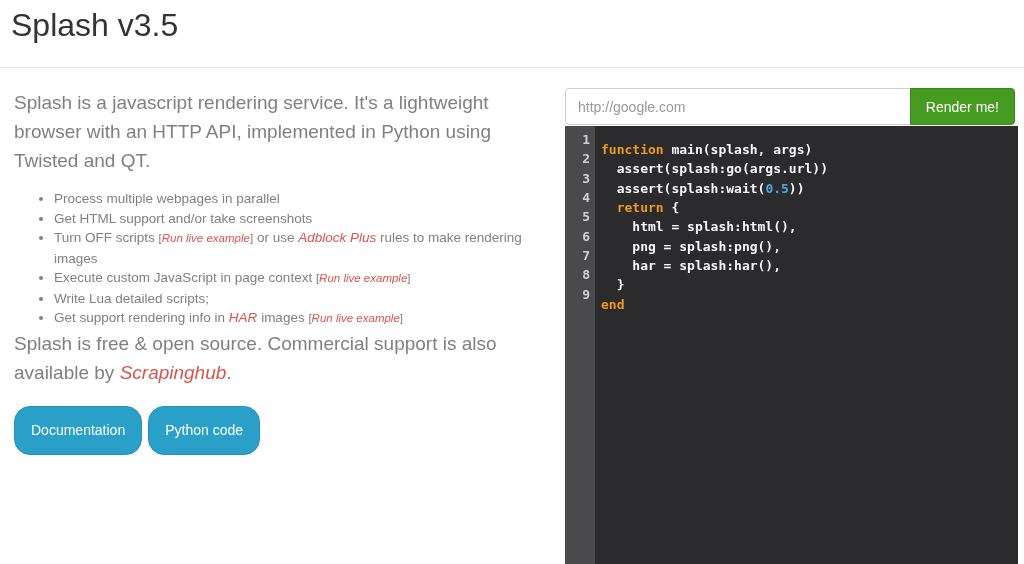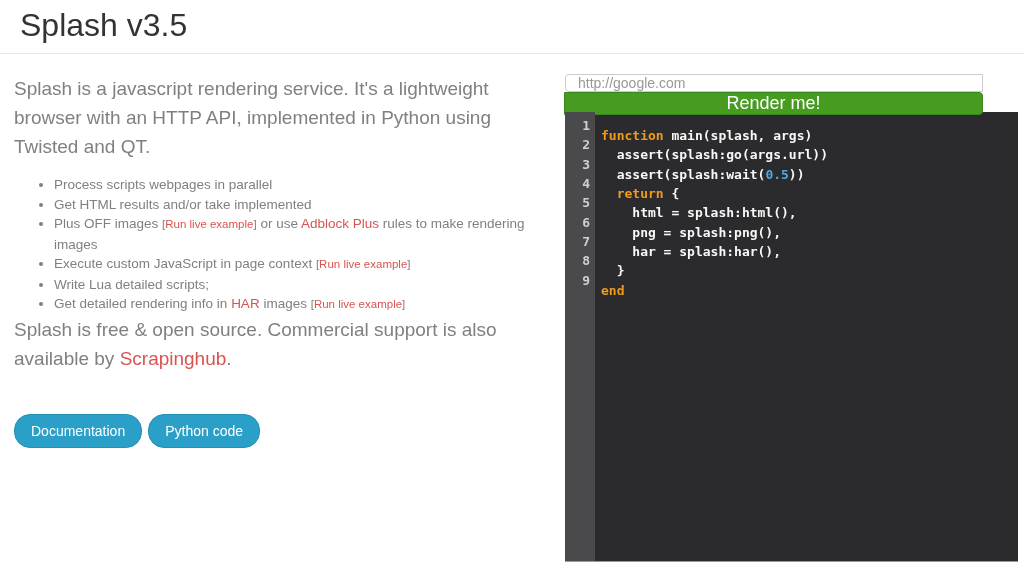--- a/index.html
+++ b/index.html
@@ -12,60 +12,60 @@
   }
   *{box-sizing:border-box;}
   html,body{margin:0;padding:0;}
   body{
     width:1024px;height:564px;overflow:hidden;background:#fff;
     font-family:"Liberation Sans",sans-serif;color:var(--body-gray);
   }
   .container{width:1024px;}
   h1.page-title{
     font-size:32px;font-weight:normal;color:var(--title-gray);
-    margin:8px 0 10px 0;padding-left:20px;line-height:1.1;
+    margin:8px 0 24px 0;padding-left:11px;line-height:1.1;
   }
   hr.title-rule{border:0;border-top:1px solid #e8e8e8;margin:0 0 20px 0;}
   .columns{display:flex;align-items:flex-start;}
   .left-col{width:558px;padding-left:14px;flex:none;}
   .right-col{flex:none;width:453px;margin-left:7px;}
 
   p.lead{font-size:19px;line-height:29px;color:var(--body-gray);margin:0 0 0 0;}
   p.lead.support{}
   ul.features{
     margin:14px 0 0 0;padding:0 0 0 40px;
     font-size:13.5px;line-height:19.5px;color:var(--body-gray);
   }
   ul.features li{margin:0;}
-  a.red-link{color:var(--link-red);text-decoration:none;cursor:pointer;}
+  a.red-link{color:var(--link-red);text-decoration:none;cursor:pointer;font-style:italic;}
   .bracket-small{font-size:11.5px;color:var(--body-gray);}
 
   .btn-row{margin-top:19px;display:flex;}
   .btn-info{
     background:var(--accent-blue);border:1px solid var(--accent-blue-border);
     color:#fff;font-size:14px;font-family:"Liberation Sans",sans-serif;
-    padding:0 16px;height:34px;border-radius:16px;margin-right:6px;cursor:pointer;
-    display:inline-flex;align-items:center;margin-top:22px;
+    padding:0 16px;height:49px;border-radius:16px;margin-right:6px;cursor:pointer;
+    display:inline-flex;align-items:center;
   }
   .caret{
     display:inline-block;width:0;height:0;margin-left:7px;
     border-left:4px solid transparent;border-right:4px solid transparent;
     border-top:4px solid #fff;
   }
 
-  .url-group{display:flex;width:418px;height:37px;flex-direction:column;}
+  .url-group{display:flex;width:450px;height:37px;}
   .url-input{
     flex:1;border:1px solid #ccc;border-right:1px solid #ccc;
     border-radius:4px 0 0 4px;padding:0 12px;font-size:14px;color:#555;
     font-family:"Liberation Sans",sans-serif;outline:none;
   }
   .url-input::placeholder{color:#999;opacity:1;}
   .render-btn{
     background:var(--accent-green);border:1px solid var(--accent-green-border);
-    color:#fff;font-size:18px;font-family:"Liberation Sans",sans-serif;
+    color:#fff;font-size:14px;font-family:"Liberation Sans",sans-serif;
     padding:0 15px;border-radius:0 4px 4px 0;margin-left:-1px;cursor:pointer;
   }
 
   .editor{
     margin-top:1px;display:flex;height:450px;width:453px;
     background:var(--editor-bg);border-bottom:1px solid #9a9a9a;
     font-family:"DejaVu Sans Mono",monospace;font-size:13px;font-weight:bold;
     line-height:19.3px;cursor:text;
   }
   .editor .gutter{
@@ -79,26 +79,26 @@
 <body>
 
 <div class="container">
   <h1 class="page-title">Splash v3.5</h1>
   <hr class="title-rule">
 
   <div class="columns">
     <div class="left-col">
       <p class="lead">Splash is a javascript rendering service. It's a lightweight browser with an HTTP API, implemented in Python using Twisted and QT.</p>
       <ul class="features" id="features-list">
-          <li><span>Process scripts webpages in parallel</span></li>
-          <li><span>Get HTML results and/or take implemented</span></li>
-          <li><span>Plus OFF images </span><span class="bracket-small">[<a class="red-link">Run live example</a>]</span><span> or use </span><a class="red-link">Adblock Plus</a><span> rules to make rendering images</span></li>
+          <li><span>Process multiple webpages in parallel</span></li>
+          <li><span>Get HTML support and/or take screenshots</span></li>
+          <li><span>Turn OFF scripts </span><span class="bracket-small">[<a class="red-link">Run live example</a>]</span><span> or use </span><a class="red-link">Adblock Plus</a><span> rules to make rendering images</span></li>
           <li><span>Execute custom JavaScript in page context </span><span class="bracket-small">[<a class="red-link">Run live example</a>]</span></li>
           <li><span>Write Lua detailed scripts;</span></li>
-          <li><span>Get detailed rendering info in </span><a class="red-link">HAR</a><span> images </span><span class="bracket-small">[<a class="red-link">Run live example</a>]</span></li>
+          <li><span>Get support rendering info in </span><a class="red-link">HAR</a><span> images </span><span class="bracket-small">[<a class="red-link">Run live example</a>]</span></li>
         </ul>
       <p class="lead support" id="support-paragraph"><span>Splash is free &amp; open source. Commercial support is also available by </span><a class="red-link">Scrapinghub</a><span>.</span></p>
       <div class="btn-row" id="button-row">
           <button class="btn-info">
             <span>Documentation</span>
           </button>
           <button class="btn-info">
             <span>Python code</span>
           </button>
         </div>

